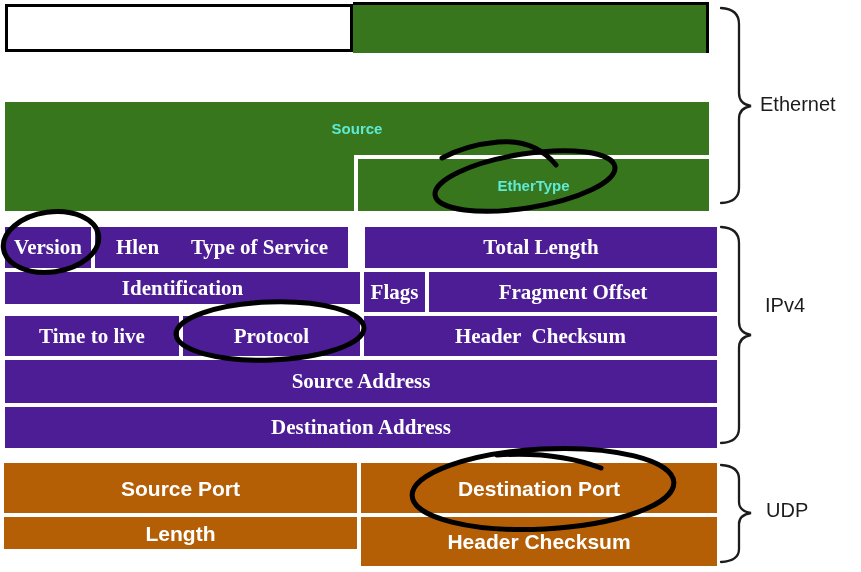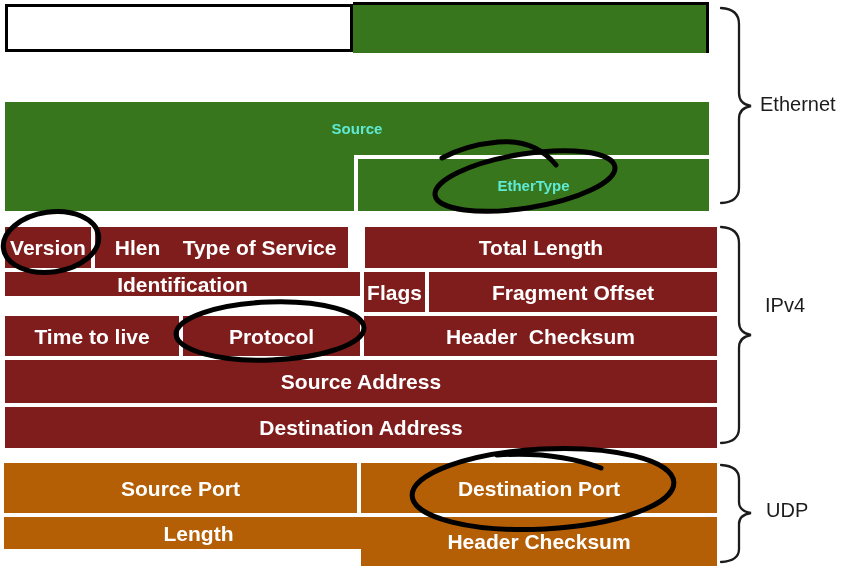--- a/index.html
+++ b/index.html
@@ -13,21 +13,21 @@
   .cell{
     position:absolute;
     display:flex;align-items:center;justify-content:center;
     color:#ffffff;
     font-weight:700;
     font-size:21px;
     white-space:pre;
     line-height:1;
   }
   .green{background:#38761D;}
-  .blue{background:#7f1d1d;}
+  .blue{background:#4c1d95;font-family:Liberation Serif, serif;}
   .orange{background:#B45F06;}
   #empty-box{
     position:absolute;left:5px;top:4px;width:348px;height:48px;
     background:#ffffff;border:3px solid #000000;box-sizing:border-box;
   }
   #green-top-right{
     position:absolute;left:353px;top:2px;width:356px;height:51px;
     background:#38761D;
     border-top:3px solid #000000;border-right:3px solid #000000;
     box-sizing:border-box;
@@ -63,34 +63,34 @@
     <div class="wline" style="left:349px;top:53px;width:355px;height:4px;"></div>
     <div class="wline" style="left:349px;top:53px;width:4px;height:56px;"></div>
     <div class="sub" style="left:353px;top:57px;width:351px;height:52px;">EtherType</div>
   </div>
 
   <div class="cell blue" style="left:5px;top:227px;width:86px;height:41px;">Version</div>
   <div class="cell blue" style="left:95px;top:227px;width:85px;height:41px;">Hlen</div>
   <div class="cell blue" style="left:171px;top:227px;width:177px;height:41px;">Type of Service</div>
   <div class="cell blue" style="left:365px;top:227px;width:352px;height:41px;">Total Length</div>
 
-  <div class="cell blue" style="left:5px;top:272px;width:355px;height:24px;">Identification</div>
+  <div class="cell blue" style="left:5px;top:272px;width:355px;height:32px;">Identification</div>
   <div class="cell blue" style="left:364px;top:272px;width:61px;height:40px;">Flags</div>
   <div class="cell blue" style="left:429px;top:272px;width:288px;height:40px;">Fragment Offset</div>
 
   <div class="cell blue" style="left:5px;top:316px;width:174px;height:40px;">Time to live</div>
   <div class="cell blue" style="left:183px;top:316px;width:177px;height:40px;">Protocol</div>
   <div class="cell blue" style="left:364px;top:316px;width:353px;height:40px;">Header  Checksum</div>
 
   <div class="cell blue" style="left:5px;top:360px;width:712px;height:43px;">Source Address</div>
   <div class="cell blue" style="left:5px;top:407px;width:712px;height:41px;">Destination Address</div>
 
   <div class="cell orange" style="left:4px;top:463px;width:353px;height:50px;">Source Port</div>
   <div class="cell orange" style="left:361px;top:463px;width:356px;height:50px;">Destination Port</div>
-  <div class="cell orange" style="left:4px;top:517px;width:353px;height:32px;padding-left:18px;">Length</div>
+  <div class="cell orange" style="left:4px;top:517px;width:353px;height:32px;">Length</div>
   <div class="cell orange" style="left:361px;top:517px;width:356px;height:49px;">Header Checksum</div>
 
   <div class="section-label" style="left:760px;top:93px;">Ethernet</div>
   <div class="section-label" style="left:765px;top:294px;">IPv4</div>
   <div class="section-label" style="left:766px;top:499px;">UDP</div>
 
   <svg id="overlay" viewBox="0 0 861 572" xmlns="http://www.w3.org/2000/svg">
 
     <path d="M 721 8 Q 739 9 739 24 L 739 93 Q 739 104 751 106 Q 739 108 739 119 L 739 188 Q 739 202 721 203" fill="none" stroke="#1c1c1c" stroke-width="2.3" stroke-linecap="round"></path>
     <path d="M 721 227 Q 739 228 739 243 L 739 322 Q 739 333 751 335 Q 739 337 739 348 L 739 428 Q 739 442 721 443" fill="none" stroke="#1c1c1c" stroke-width="2.3" stroke-linecap="round"></path>

